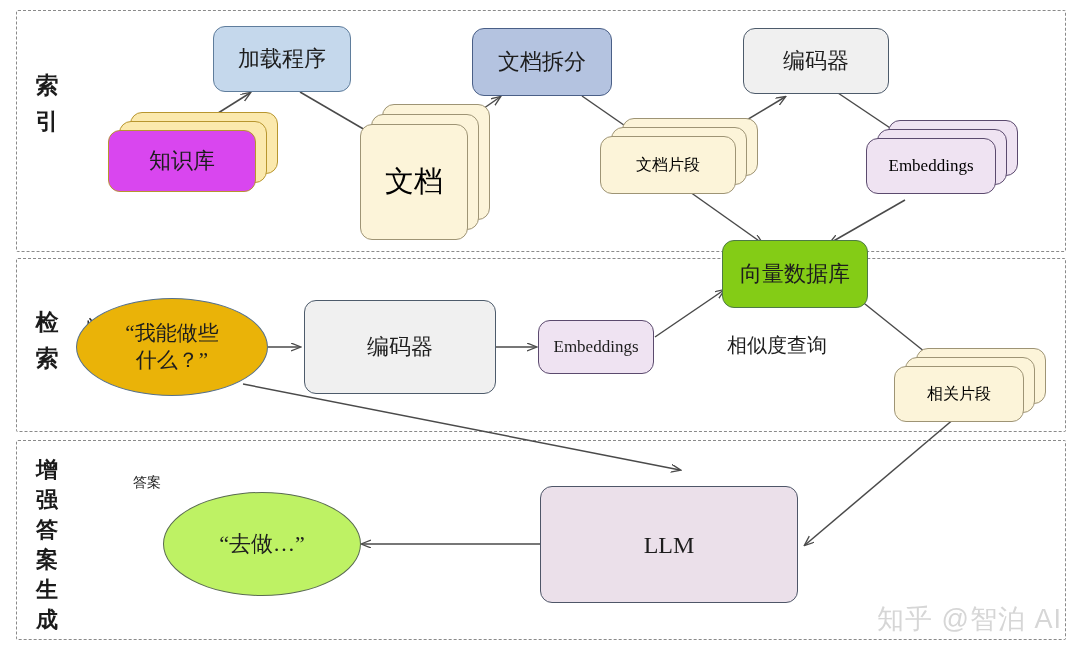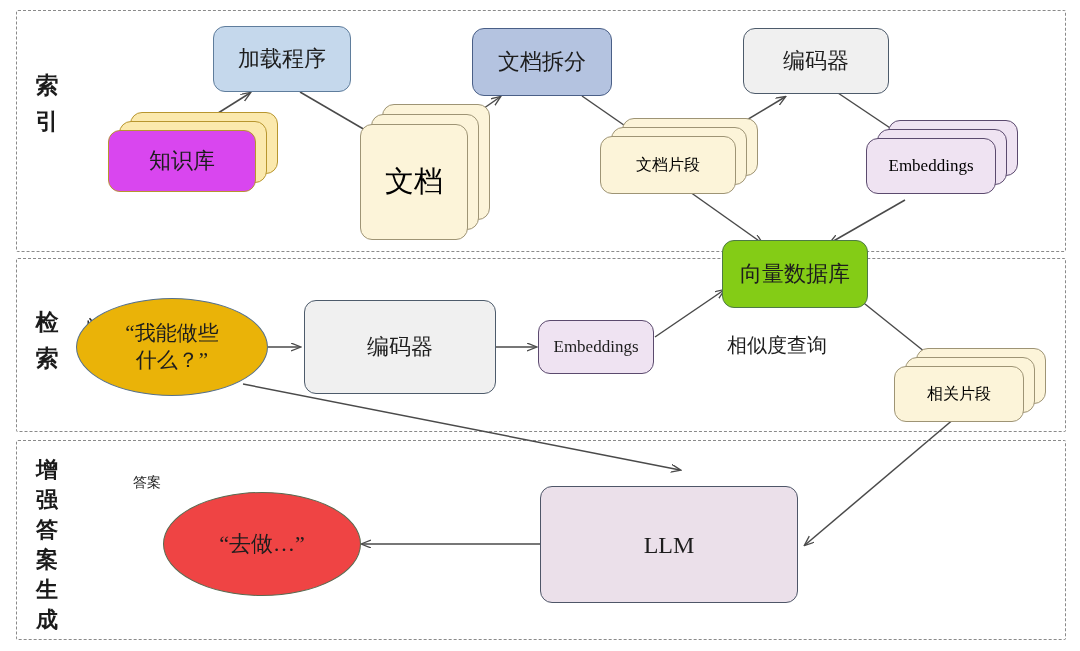--- a/index.html
+++ b/index.html
@@ -205,24 +205,25 @@
   <div class="stack" style="left:894px;top:348px;width:152px;height:76px;">
     <div class="card" style="left:22px;top:0;width:130px;height:56px;background:#fcf4d9;border:1.7px solid #9e9475;"></div>
     <div class="card" style="left:11px;top:9px;width:130px;height:56px;background:#fcf4d9;border:1.7px solid #9e9475;"></div>
     <div class="card front" style="left:0;top:18px;width:130px;height:56px;background:#fcf4d9;border:1.7px solid #9e9475;">
       <span>相关片段</span>
     </div>
   </div>
 
   <div class="cap" style="left:133px;top:474px;font-size:14px;">答案</div>
 
-  <div class="node ellipse" style="left:163px;top:492px;width:198px;height:104px;background:#ef4444;border:1.7px solid #5a6b52;
+  <div class="node ellipse" style="left:163px;top:492px;width:198px;height:104px;background:#bef264;border:1.7px solid #5a6b52;
               font-size:22px;">
     <span>“去做…”</span>
   </div>
 
   <div class="node" style="left:540px;top:486px;width:258px;height:117px;background:#ebe0ea;border:1.9px solid #4e5668;
               font-size:24px;">
     <span>LLM</span>
   </div>
 
+  <div class="wm">知乎 @智泊 AI</div>
 
 </div>
 
 </body></html>

